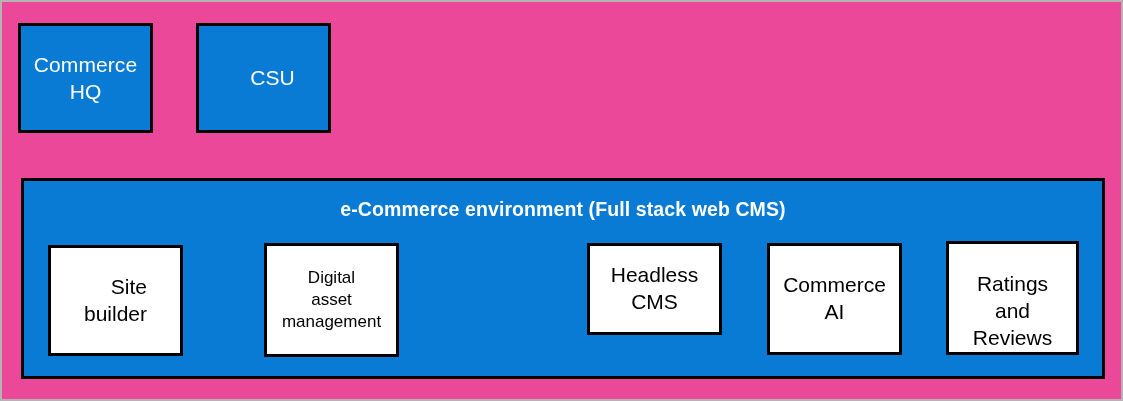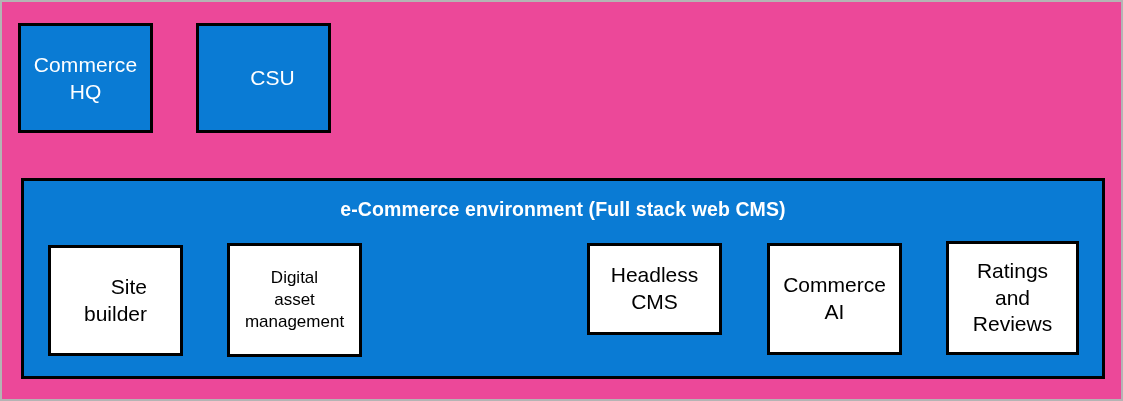--- a/index.html
+++ b/index.html
@@ -75,28 +75,28 @@
     color: #000000;
     display: flex;
     align-items: center;
     justify-content: center;
     text-align: center;
     font-size: 21px;
     line-height: 1.28;
     padding: 0 4px;
     white-space: pre-line;
   }
-  .tile-white.small-text { font-size: 17px; line-height: 1.30; }
+  .tile-white.small-text { font-size: 17px; line-height: 1.30; margin-left: 37px; }
 
   #tile-site-builder  { left: 24px;  top: 64px; width: 135px; height: 111px; text-align: right; }
   #tile-dam           { left: 203px; top: 62px; width: 135px; height: 114px; }
   #tile-rendering     { left: 383px; top: 64px; width: 135px; height: 111px; }
   #tile-headless-cms  { left: 563px; top: 62px; width: 135px; height: 92px; }
   #tile-commerce-ai   { left: 743px; top: 62px; width: 135px; height: 112px; }
-  #tile-ratings       { left: 922px; top: 60px; width: 133px; height: 114px; }
+  #tile-ratings       { left: 922px; top: 60px; width: 133px; height: 114px; align-items: flex-end; }
 </style>
 </head>
 <body>
 
 <div id="canvas">
 
   <div class="tile-blue" id="tile-commerce-hq">
     <span>Commerce
 HQ</span>
   </div>

